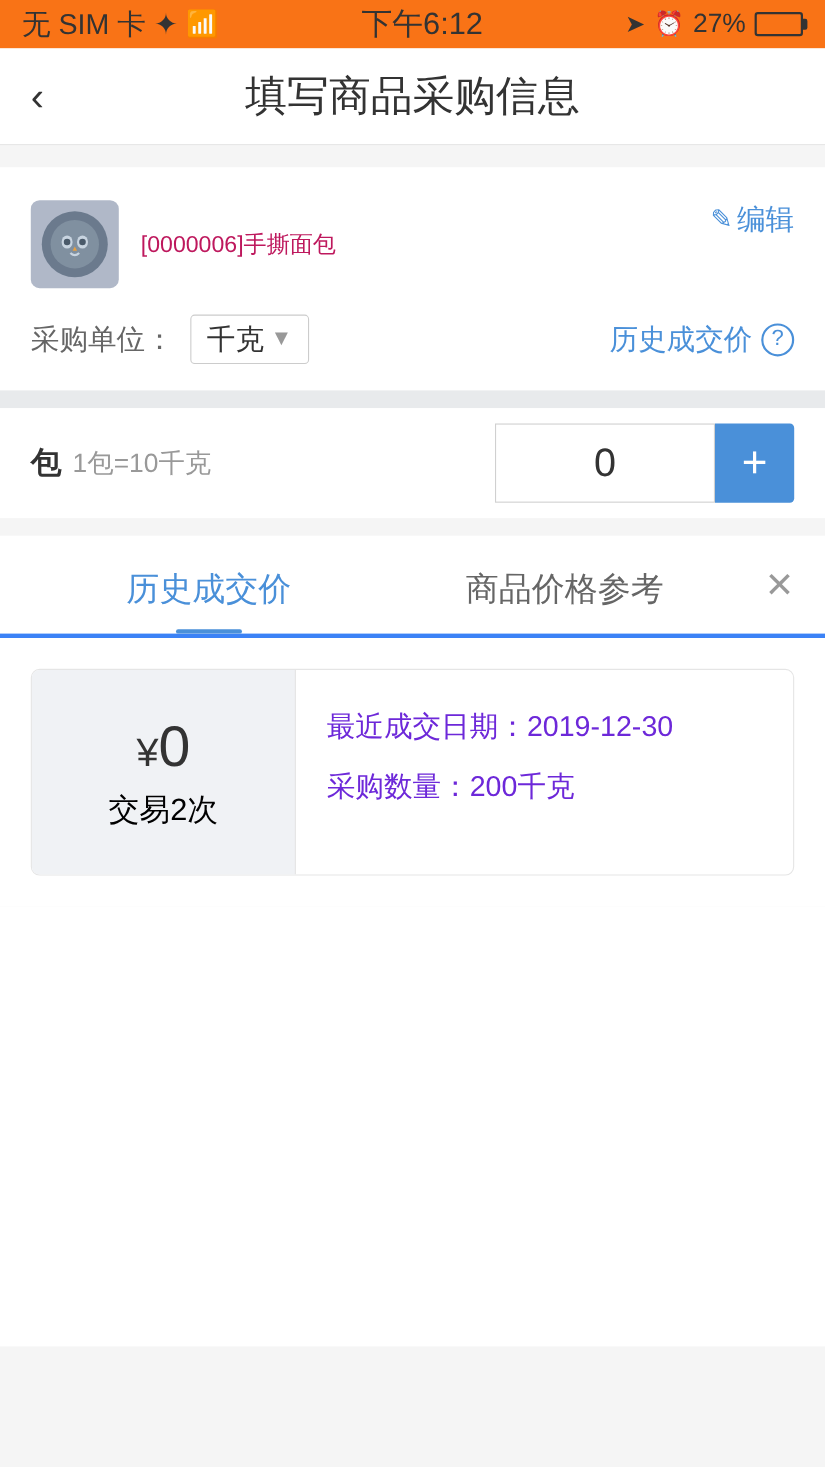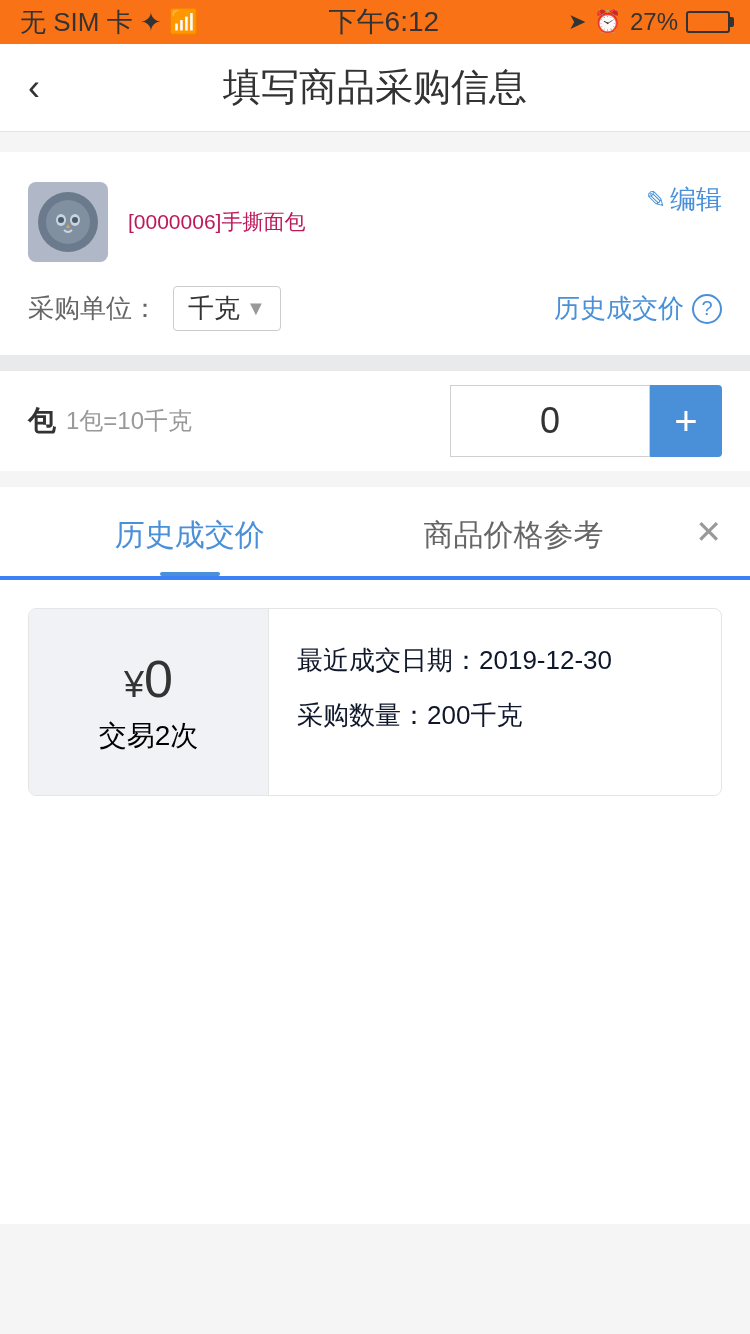--- a/index.html
+++ b/index.html
@@ -321,21 +321,21 @@
     }
     .history-right {
       flex: 1;
       padding: 32px 28px;
       display: flex;
       flex-direction: column;
       gap: 16px;
     }
     .history-detail-row {
       font-size: 26px;
-      color: #0f172a;
+      color: #6d28d9;
       line-height: 1.5;
     }
 
     
     .white-bg {
       flex: 1;
       background: #fff;
       min-height: 400px;
     }
   </style>

